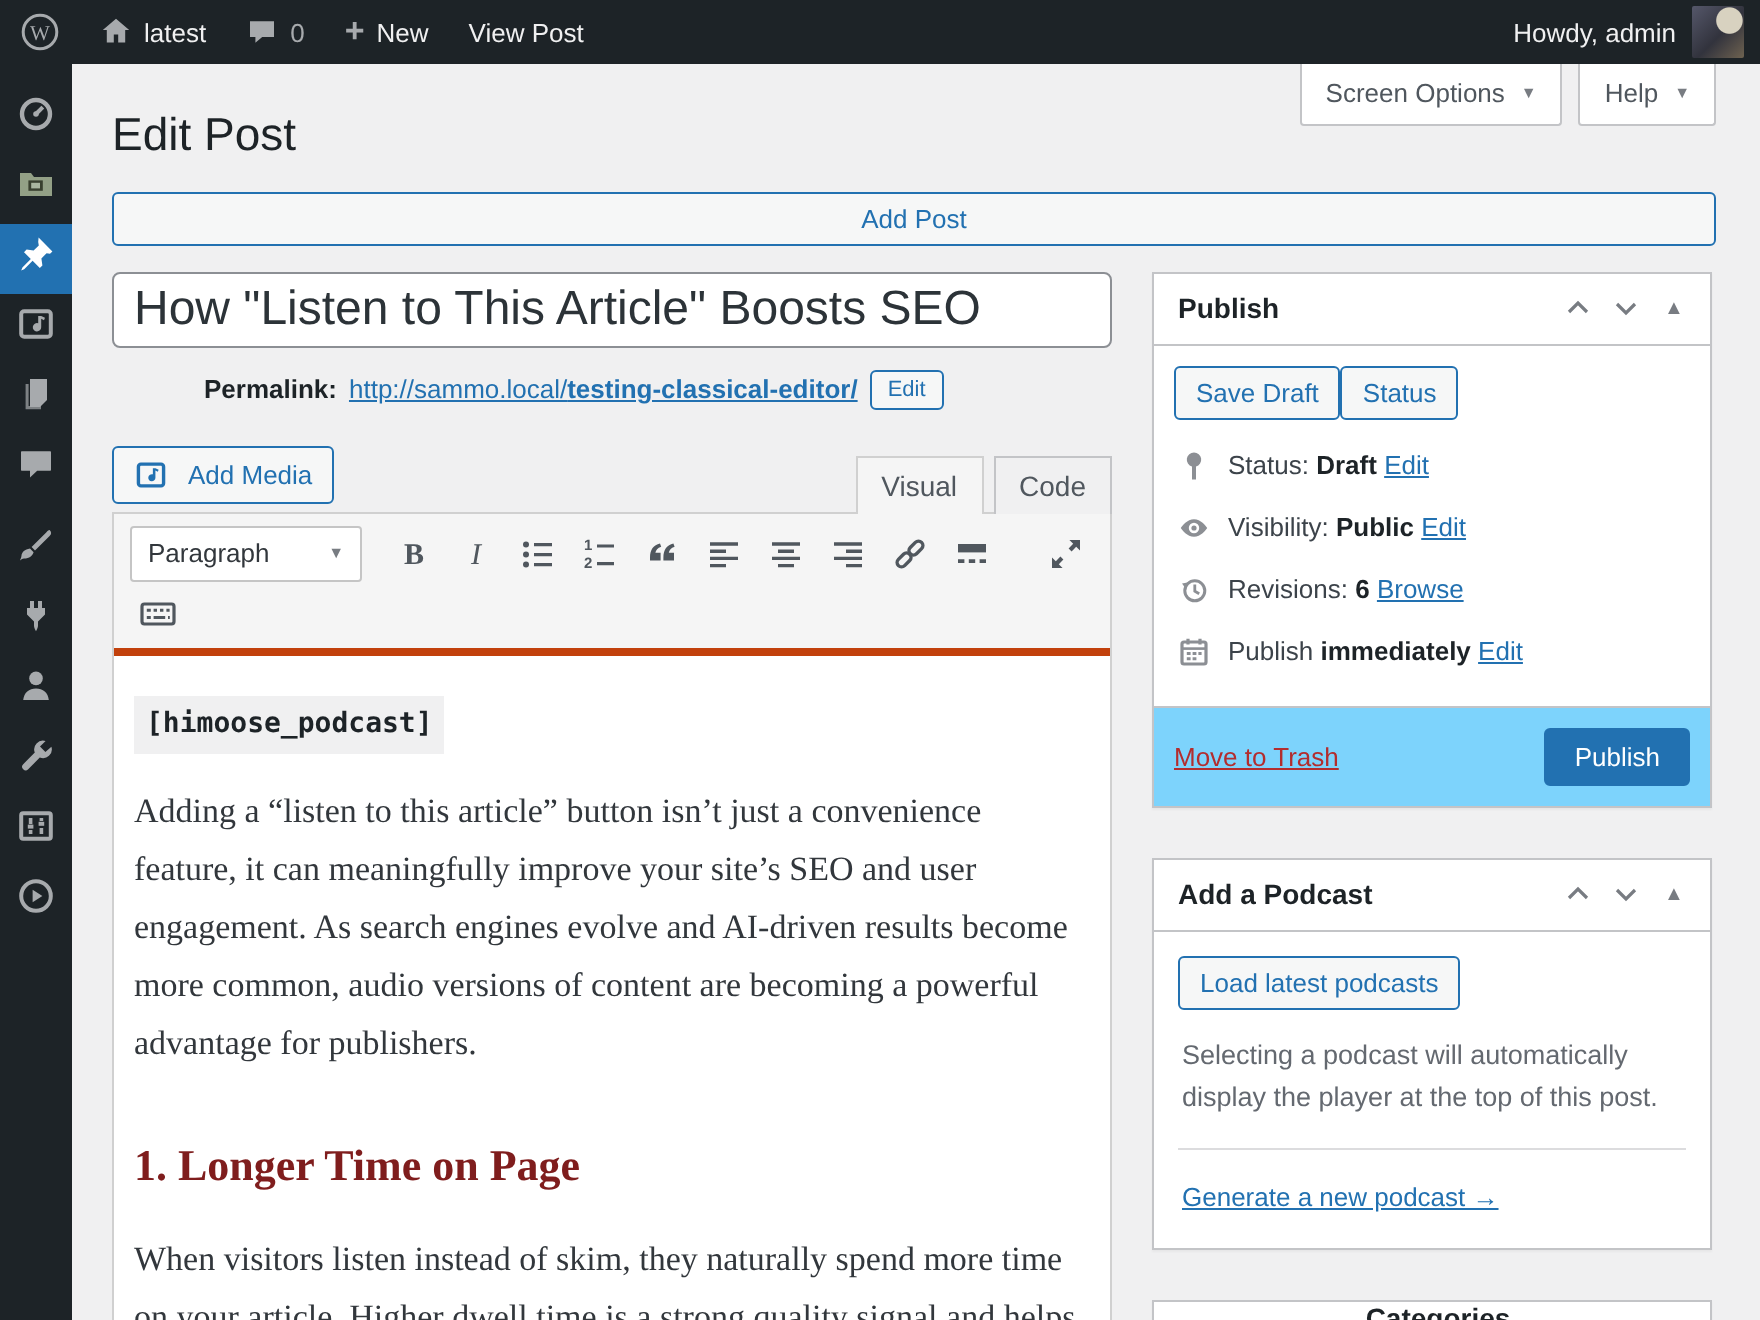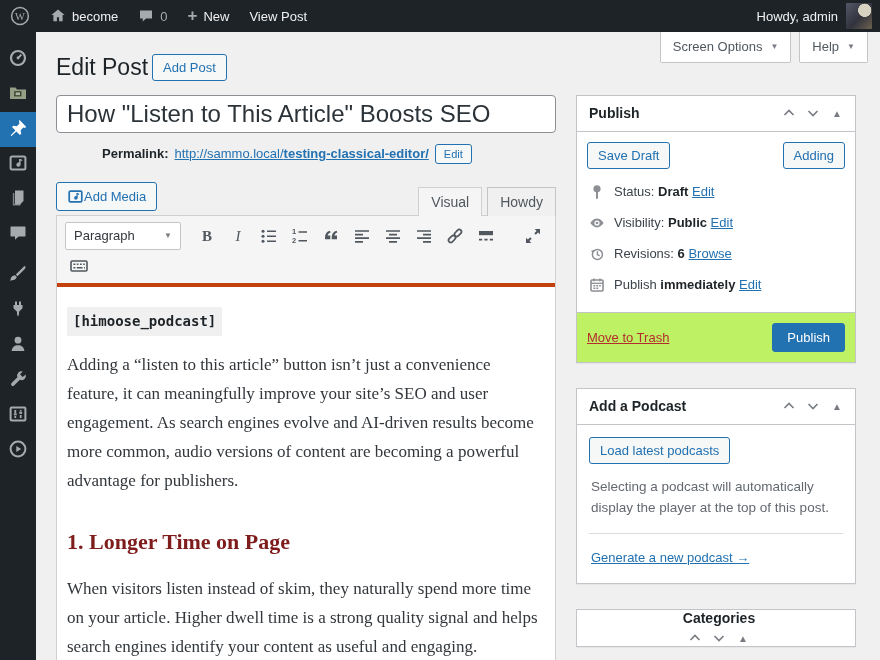--- a/index.html
+++ b/index.html
@@ -19,46 +19,46 @@
             background: radial-gradient(circle at 72% 28%, #d8d2c0 0 24%, rgba(0,0,0,0) 26%),
                         linear-gradient(135deg,#55576a 0%,#32333d 55%,#6e6250 100%); }
 
   
   .sidemenu { position:absolute; left:0; top:32px; bottom:0; width:36px; background:#1d2327; padding-top:10px; z-index:50; }
   .menu-item { height:35px; display:flex; align-items:center; justify-content:center; color:#a7aaad; cursor:pointer; }
   .menu-item.active { background:#2271b1; color:#fff; }
   .menu-sep { height:6px; }
 
   
-  .screen-tabs { position:absolute; top:32px; right:12px; display:flex; gap:8px; z-index:55; }
+  .screen-tabs { position:absolute; top:32px; right:22px; display:flex; gap:8px; z-index:55; }
   .screen-tab { background:#fff; border:1px solid #c3c4c7; border-top:none; border-radius:0 0 2px 2px;
                 padding:7px 12px 8px; font-size:13px; color:#50575e; display:flex; align-items:center; gap:8px; cursor:pointer; }
   .caret { font-size:8px; color:#787c82; }
 
   
   .main { position:absolute; left:36px; top:32px; right:0; bottom:0; overflow:hidden; }
-  .titlebar { padding:22px 22px 0 20px; display:flex; align-items:center; gap:4px; }
+  .titlebar { padding:22px 22px 0 20px; display:flex; gap:14px;flex-direction:column; }
   .page-title { font-size:23px; font-weight:400; color:#1d2327; margin:0; line-height:1.2; }
   .add-post { font-size:13px; color:#2271b1; border:1px solid #2271b1; background:#f6f7f7;
               border-radius:3px; padding:5px 10px; cursor:pointer; font-family:inherit; }
 
   .columns { display:flex; gap:20px; padding:13px 24px 0 20px; align-items:flex-start; }
   .col-editor { width:500px; flex:none; }
   .col-side { width:280px; flex:none; }
 
   .title-input { width:100%; height:38px; font-size:24px; padding:3px 10px; border:1px solid #8c8f94;
                  border-radius:4px; color:#2c3338; background:#fff; font-family:inherit; }
 
   .permalink { margin:11px 0 0 2px; font-size:13px; color:#1d2327; display:flex; align-items:center; gap:6px;padding-left:44px; }
   .permalink a { color:#2271b1; text-decoration:underline; cursor:pointer; }
   .btn-small { font-size:11px; padding:3px 8px; border:1px solid #2271b1; background:#f6f7f7; color:#2271b1;
                border-radius:3px; cursor:pointer; font-family:inherit; }
 
   .media-row { margin-top:18px; display:flex; align-items:flex-end; justify-content:space-between; }
-  .add-media { display:flex; align-items:center; gap:0; font-size:13px; color:#2271b1; background:#f6f7f7;
+  .add-media { display:flex; align-items:center; gap:10px; font-size:13px; color:#2271b1; background:#f6f7f7;
                border:1px solid #2271b1; border-radius:3px; padding:5px 10px; cursor:pointer; margin-bottom:4px; font-family:inherit; }
   .editor-tabs { display:flex; gap:5px; }
   .wp-tab { padding:6px 12px; font-size:14px; color:#50575e; cursor:pointer; border:1px solid transparent;
             border-bottom:none; margin-bottom:-1px; }
   .wp-tab.inactive { background:#f0f0f1; border-color:#c3c4c7; }
   .wp-tab.active { background:#f5f5f5; border-color:#d0d0d0; position:relative; z-index:2; }
 
   .editor-box { border:1px solid #d0d0d0; background:#f5f5f5; }
   .toolbar { padding:6px 8px 4px; border-bottom:4px solid #c2410c; background:#f5f5f5; }
   .tb-row { display:flex; align-items:center; gap:3px; }
@@ -82,28 +82,28 @@
   
   .postbox { background:#fff; border:1px solid #c3c4c7; box-shadow:0 1px 1px rgba(0,0,0,.04); margin-bottom:25px; }
   .postbox-header { display:flex; align-items:center; justify-content:space-between; border-bottom:1px solid #c3c4c7;
                     padding:0 6px 0 12px; height:36px; cursor:pointer; }
   .postbox-title { font-size:14px; font-weight:700; color:#1d2327; }
   .handle-actions { display:flex; align-items:center; color:#787c82; }
   .handle-btn { width:24px; height:24px; display:flex; align-items:center; justify-content:center; cursor:pointer; }
   .toggle-tri { font-size:10px; color:#787c82; }
 
   .publish-body { padding:10px 10px 4px; }
-  .minor-actions { display:flex; justify-content:space-between; margin-bottom:4px; }
+  .minor-actions { display:flex; margin-bottom:4px; }
   .btn { font-size:13px; padding:5px 10px; border-radius:3px; border:1px solid #2271b1; background:#f6f7f7;
          color:#2271b1; cursor:pointer; font-family:inherit; }
   .misc-row { display:flex; align-items:center; gap:9px; margin:15px 2px; font-size:13px; color:#3c434a; }
   .misc-row .ico { color:#8c8f94; display:flex; }
   .misc-row strong { font-weight:700; color:#1d2327; }
   .link { color:#2271b1; text-decoration:underline; cursor:pointer; }
-  .publish-footer { display:flex; align-items:center; justify-content:space-between; background:#bef264;
+  .publish-footer { display:flex; align-items:center; justify-content:space-between; background:#7dd3fc;
                     border-top:1px solid #c3c4c7; padding:10px; }
   .trash-link { color:#b32d2e; text-decoration:underline; font-size:13px; cursor:pointer; }
   .btn-primary { background:#2271b1; border:1px solid #2271b1; color:#fff; font-size:13px; padding:6px 14px;
                  border-radius:3px; cursor:pointer; font-family:inherit; }
 
   .podcast-body { padding:12px; }
   .podcast-desc { color:#646970; font-size:13.5px; line-height:1.55; margin:13px 2px 0; }
   .divider { border:0; border-top:1px solid #dcdcde; margin:15px 0 14px; }
   .generate-link { font-size:13px; display:inline-block; margin:2px 2px 6px; }
 </style>
@@ -121,21 +121,21 @@
               <text x="10" y="13.8" text-anchor="middle" font-size="10.5" font-family="Liberation Serif,serif" fill="currentColor">W</text>
             </svg>
         </span>
       </div>
       <div class="ab-item">
         <span class="ico">
           <svg width="16" height="16" viewBox="0 0 16 16">
               <path fill="currentColor" d="M8 1.4l6.6 5.6h-2v6.2h-3.5V9.3H6.9v3.9H3.4V7h-2z"></path>
             </svg>
         </span>
-        <span>become</span>
+        <span>latest</span>
       </div>
       <div class="ab-item">
         <span class="ico">
           <svg width="16" height="16" viewBox="0 0 16 16">
               <path fill="currentColor" d="M2 2.6h12v7.9H8.1L4.7 13.4v-2.9H2z"></path>
             </svg>
         </span>
         <span class="ab-count">0</span>
       </div>
       <div class="ab-item">
@@ -284,21 +284,21 @@
             <span style="display:flex;">
               <svg width="17" height="17" viewBox="0 0 20 20">
                   <rect x="2.6" y="3.6" width="14.8" height="12.8" rx="1.5" fill="none" stroke="currentColor" stroke-width="2"></rect>
                   <path fill="currentColor" d="M12.6 6l1.9.9-.5 1.2-1.4-.7v4.2a2.1 2.1 0 1 1-1.5-2V6z"></path>
                 </svg>
             </span>
             <span>Add Media</span>
           </button>
           <div class="editor-tabs">
             <div class="wp-tab active">Visual</div>
-            <div class="wp-tab inactive">Howdy</div>
+            <div class="wp-tab inactive">Code</div>
           </div>
         </div>
 
         <div class="editor-box">
           <div class="toolbar">
             <div class="tb-row">
               <div class="para-select">
                 <span>Paragraph</span>
                 <span class="caret">▼</span>
               </div>
@@ -405,21 +405,21 @@
                   </svg>
                 </span>
               <span class="handle-btn">
                   <span class="toggle-tri">▲</span>
                 </span>
             </span>
           </div>
           <div class="publish-body">
             <div class="minor-actions">
               <button class="btn">Save Draft</button>
-              <button class="btn">Adding</button>
+              <button class="btn">Status</button>
             </div>
             <div class="misc-row">
               <span class="ico">
                 <svg width="16" height="16" viewBox="0 0 16 16">
                     <path fill="currentColor" d="M8 1.2a3.6 3.6 0 0 1 1 7.06V14.8H7V8.26A3.6 3.6 0 0 1 8 1.2z"></path>
                   </svg>
               </span>
               <span><span>Status:</span> <strong>Draft</strong> <a class="link">Edit</a></span>
             </div>
             <div class="misc-row">

